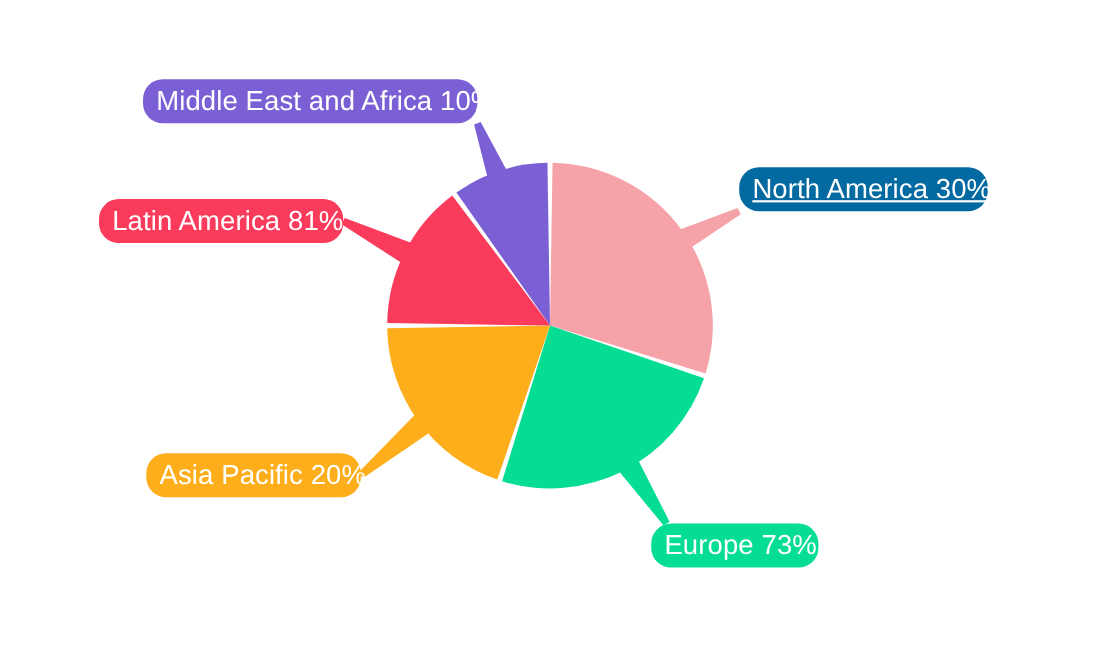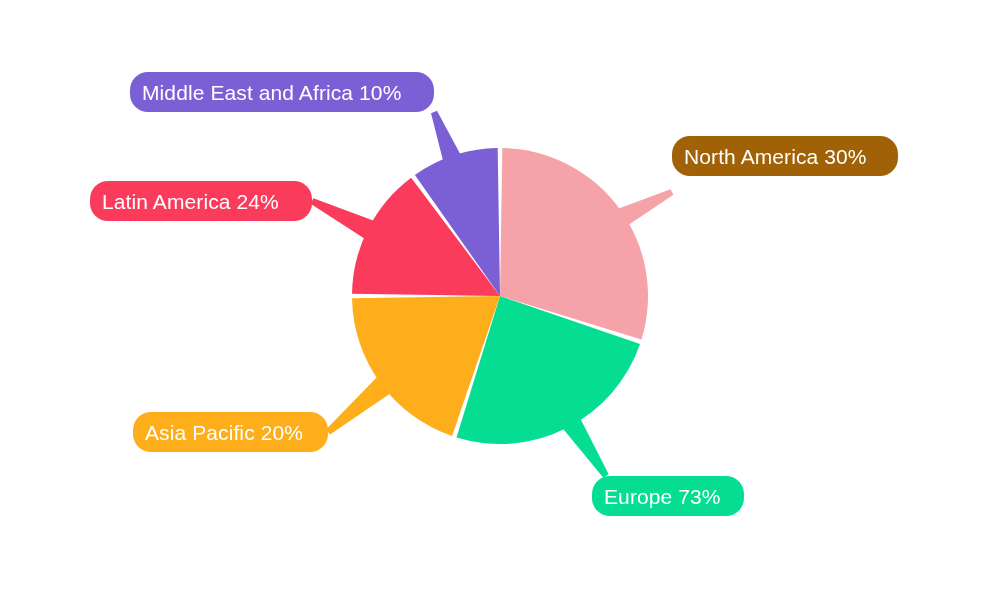--- a/index.html
+++ b/index.html
@@ -29,21 +29,21 @@
   }
   .callout-label {
     position: absolute;
     box-sizing: border-box;
     display: flex;
     align-items: center;
     height: 40px;
     padding: 0 12px;
     color: #ffffff;
     font-family: "Liberation Sans", sans-serif;
-    font-size: 21px;
+    font-size: 25px;
     line-height: 1;
     white-space: nowrap;
     letter-spacing: 0.1px;
     border-radius: 18px;
   }
 </style>
 </head>
 <body>
 
 <div id="chart-root">
@@ -59,20 +59,20 @@
     <g id="slice-layer">
         <path d="M 500 296 L 502.32468296214944 148.01825839271424 A 148 148 0 0 1 641.4573661901529 339.51796813438096 Z" fill="#F5A3A8"></path>
         <path d="M 500 296 L 640.0206331064767 343.9397778933261 A 148 148 0 0 1 456.48203186561904 437.45736619015287 Z" fill="#05DE92"></path>
         <path d="M 500 296 L 452.06022210667385 436.0206331064767 A 148 148 0 0 1 352.01825839271424 298.3246829621494 Z" fill="#FDAE1A"></path>
         <path d="M 500 296 L 352.01825839271424 293.6753170378506 A 148 148 0 0 1 411.13780665176927 177.64667054391055 Z" fill="#FB3B5C"></path>
         <path d="M 500 296 L 414.8992226975946 174.91384182109664 A 148 148 0 0 1 497.6753170378505 148.01825839271424 Z" fill="#7B5FD4"></path>
       </g>
   </svg>
 
   <div id="label-layer">
-      <div class="callout-label" style="left: 672px; top: 136px; width: 226px; background: #a16207;">North America 30%</div>
+      <div class="callout-label" style="left: 672px; top: 152px; width: 226px; background: #0369a1; text-decoration: underline;">North America 30%</div>
       <div class="callout-label" style="left: 592px; top: 476px; width: 152px; background: rgb(5, 222, 146);">Europe 73%</div>
       <div class="callout-label" style="left: 133px; top: 412px; width: 195px; background: rgb(253, 174, 26);">Asia Pacific 20%</div>
-      <div class="callout-label" style="left: 90px; top: 181px; width: 222px; background: rgb(251, 59, 92);">Latin America 24%</div>
+      <div class="callout-label" style="left: 90px; top: 181px; width: 222px; background: rgb(251, 59, 92);">Latin America 81%</div>
       <div class="callout-label" style="left: 130px; top: 72px; width: 304px; background: rgb(123, 95, 212);">Middle East and Africa 10%</div>
     </div>
 
 </div>
 
 </body></html>

